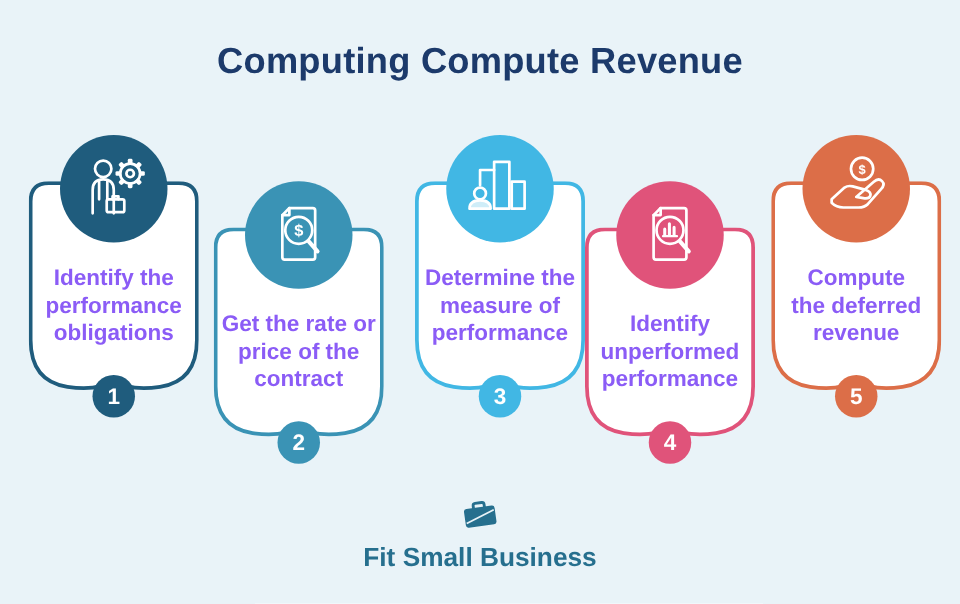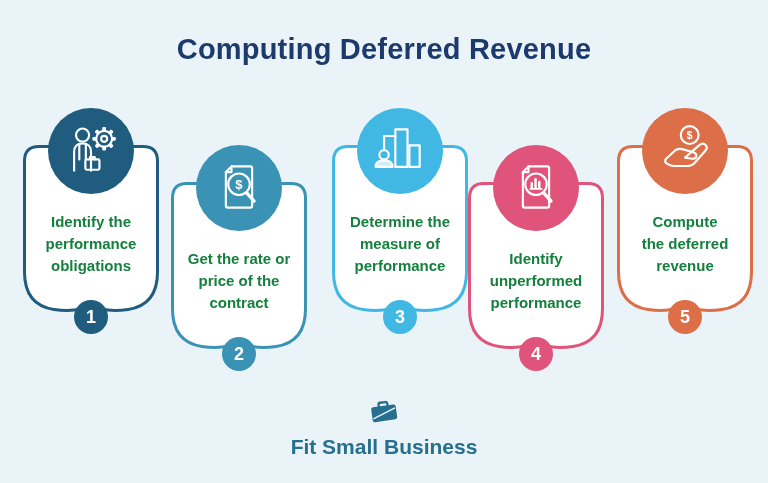--- a/index.html
+++ b/index.html
@@ -16,22 +16,22 @@
   .step { position:absolute; width:136px; height:215px; }
   .card-svg { position:absolute; top:0; left:0; display:block; }
   .icon-circle {
     position:absolute; left:25px; top:-37px; width:86px; height:86px;
     border-radius:50%; display:flex; align-items:center; justify-content:center;
   }
   .icon-circle svg { width:60px; height:60px; display:block; }
   .step-label {
     position:absolute; left:6px; right:6px; top:52px; height:94px;
     display:flex; align-items:center; justify-content:center;
-    text-align:center; font-size:15px; font-weight:700; line-height:22px;
-    color:#15803d; white-space:pre-line;
+    text-align:center; font-size:18px; font-weight:700; line-height:22px;
+    color:#8b5cf6; white-space:pre-line;
   }
   .badge {
     position:absolute; left:51px; top:155px; width:34px; height:34px;
     border-radius:50%; color:#ffffff; font-size:18px; font-weight:700;
     display:flex; align-items:center; justify-content:center;
   }
   .pos-1 { left:23px;  top:145px; }
   .pos-2 { left:171px; top:182px; }
   .pos-3 { left:332px; top:145px; }
   .pos-4 { left:468px; top:182px; }
@@ -42,21 +42,21 @@
   }
   .brand-icon svg { display:block; transform:rotate(-8deg); }
   .brand-text { font-size:21px; font-weight:800; color:#266f8e; }
   .icon-stroke { stroke:#ffffff; fill:none; stroke-width:2.3; stroke-linecap:round; stroke-linejoin:round; }
 </style>
 </head>
 <body>
 
 <div class="stage" style="background-color: rgb(233, 243, 248);">
 
-  <h1 class="title">Computing Deferred Revenue</h1>
+  <h1 class="title">Computing Compute Revenue</h1>
 
   <div class="step pos-1">
     <svg class="card-svg" width="136" height="178" viewBox="0 0 136 178">
       <path d="M 16 1.5 H 120 Q 134.5 1.5 134.5 16 V 127 Q 134.5 160 105 164.5 Q 80 168 68 159 Q 56 168 31 164.5 Q 1.5 160 1.5 127 V 16 Q 1.5 1.5 16 1.5 Z" fill="#ffffff" stroke-width="3" style="stroke: rgb(31, 92, 125);"></path>
     </svg>
     <div class="icon-circle" style="background-color: rgb(31, 92, 125);">
       <svg viewBox="0 0 64 64">
         <g class="icon-stroke">
           <circle cx="23" cy="15" r="7"></circle>
           <path d="M14 53 V33 Q14 24 23 24 Q32 24 32 33 V53"></path>

